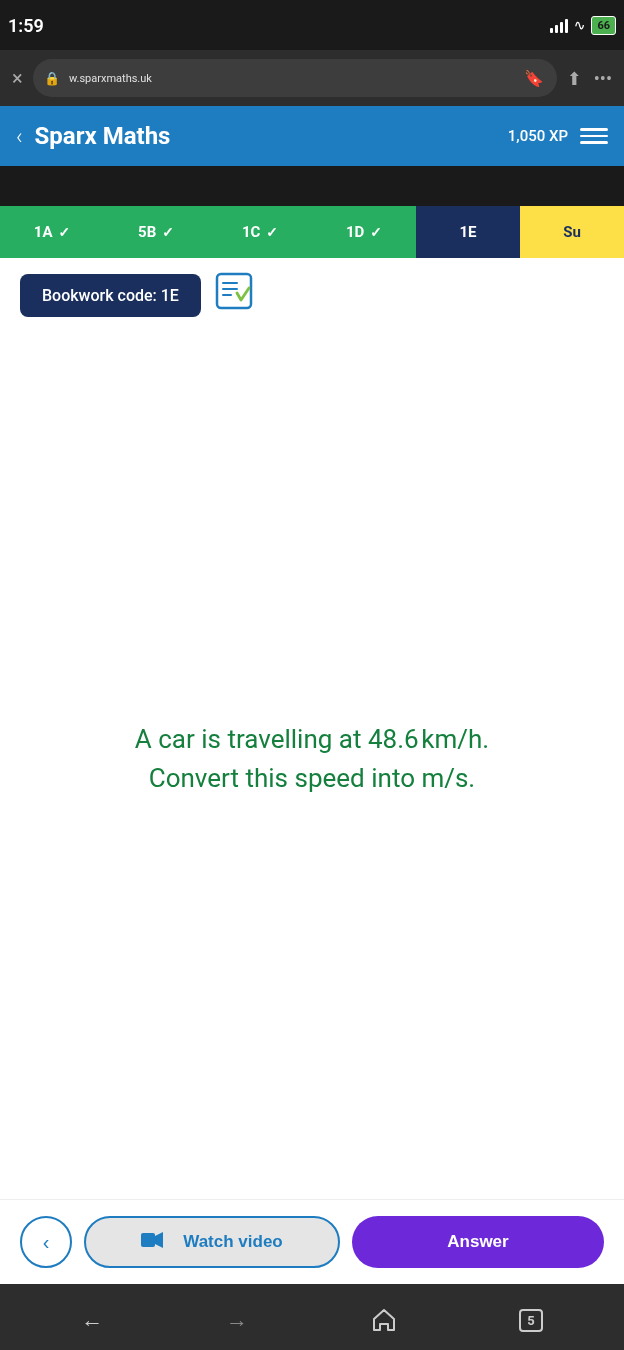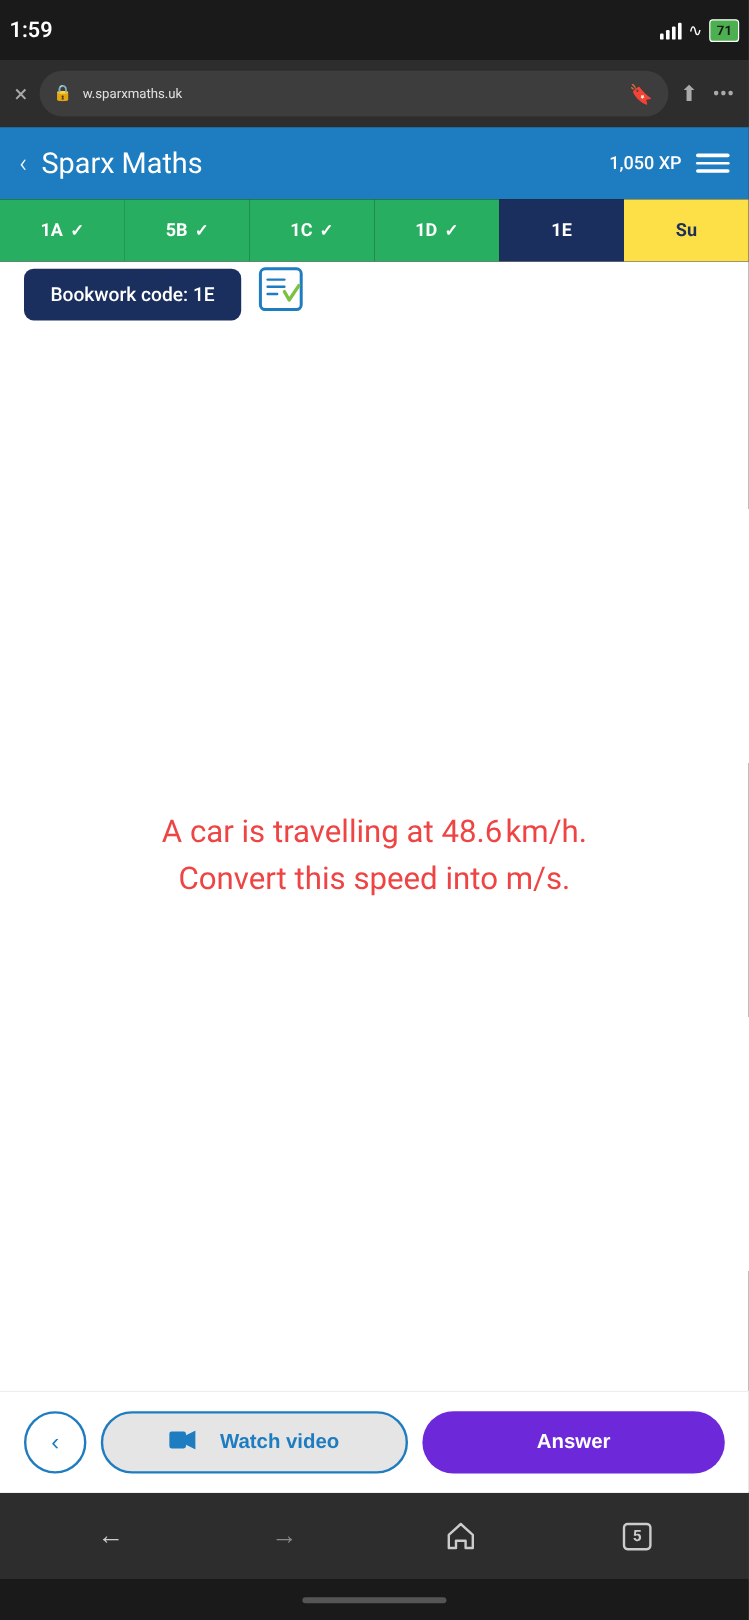--- a/index.html
+++ b/index.html
@@ -114,21 +114,21 @@
       gap: 12px;
     }
     .back-arrow {
       color: white;
       font-size: 22px;
       font-weight: 300;
     }
     .app-title {
       color: white;
       font-size: 24px;
-      font-weight: 400;
+      font-weight: 700;
       flex: 1;
     }
     .xp-badge {
       color: white;
       font-size: 15px;
       font-weight: 500;
     }
     .menu-icon {
       color: white;
       font-size: 22px;
@@ -143,20 +143,21 @@
       height: 2.5px;
       background: white;
       border-radius: 2px;
     }
 
     
     .tabs-row {
       display: flex;
       height: 52px;
       overflow: hidden;
+      margin-top: 40px;
     }
     .tab {
       flex: 1;
       display: flex;
       align-items: center;
       justify-content: center;
       gap: 6px;
       font-size: 15px;
       font-weight: 700;
       color: white;
@@ -187,21 +188,21 @@
     .question-area {
       flex: 1;
       display: flex;
       align-items: center;
       justify-content: center;
       text-align: center;
       padding: 60px 20px;
     }
     .question-text {
       font-size: 26px;
-      color: #ef4444;
+      color: #15803d;
       line-height: 1.5;
     }
 
     
     .action-bar {
       background: white;
       padding: 16px 20px;
       display: flex;
       align-items: center;
       gap: 12px;
@@ -303,21 +304,21 @@
 <div class="status-bar">
   <span class="status-time">1:59</span>
   <div class="status-icons">
     <div class="signal-bars">
       <span style="height:5px"></span>
       <span style="height:8px"></span>
       <span style="height:11px"></span>
       <span style="height:14px"></span>
     </div>
     <span class="wifi-icon">∿</span>
-    <span class="battery-box">71</span>
+    <span class="battery-box">66</span>
   </div>
 </div>
 
 <div class="browser-chrome">
   <span class="browser-close">×</span>
   <div class="address-bar">
     <span class="lock-icon">🔒</span>
     <span class="url-text">w.sparxmaths.uk</span>
     <span class="bookmark-icon">🔖</span>
   </div>
@@ -358,21 +359,21 @@
   <div class="tab tab-active">
     <span>1E</span>
   </div>
   <div class="tab tab-next">
     <span>Su</span>
   </div>
 </div>
 
 <div class="content-wrapper">
 
-  <div style="padding: 4px 20px 0; display:flex; align-items:center; gap:14px;">
+  <div style="padding: 14px 20px 0; display:flex; align-items:center; gap:14px;">
     <div class="bookwork-badge">Bookwork code: 1E</div>
     <span style="font-size:32px;">
       
       <svg width="38" height="38" viewBox="0 0 38 38" fill="none" xmlns="http://www.w3.org/2000/svg">
         <rect x="2" y="2" width="34" height="34" rx="4" stroke="#1e7cc0" stroke-width="2.5" fill="white"></rect>
         <line x1="8" y1="11" x2="22" y2="11" stroke="#1e7cc0" stroke-width="2" stroke-linecap="round"></line>
         <line x1="8" y1="17" x2="22" y2="17" stroke="#1e7cc0" stroke-width="2" stroke-linecap="round"></line>
         <line x1="8" y1="23" x2="16" y2="23" stroke="#1e7cc0" stroke-width="2" stroke-linecap="round"></line>
         <polyline points="22,21 26,28 34,16" stroke="#7dc142" stroke-width="2.8" stroke-linecap="round" stroke-linejoin="round" fill="none"></polyline>
       </svg>

